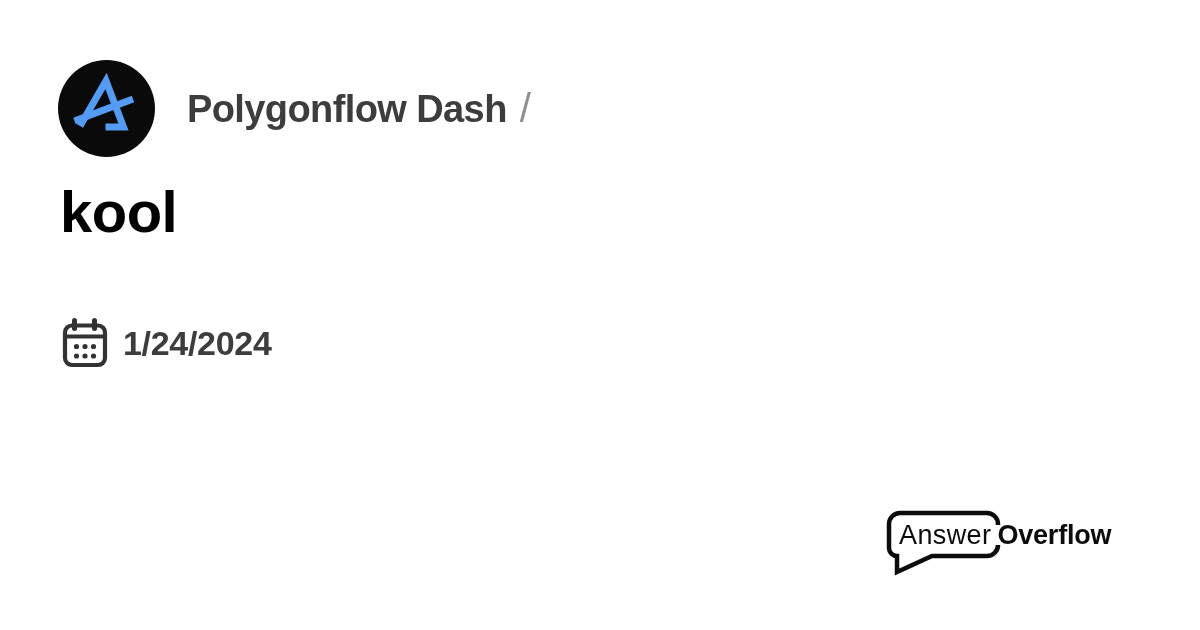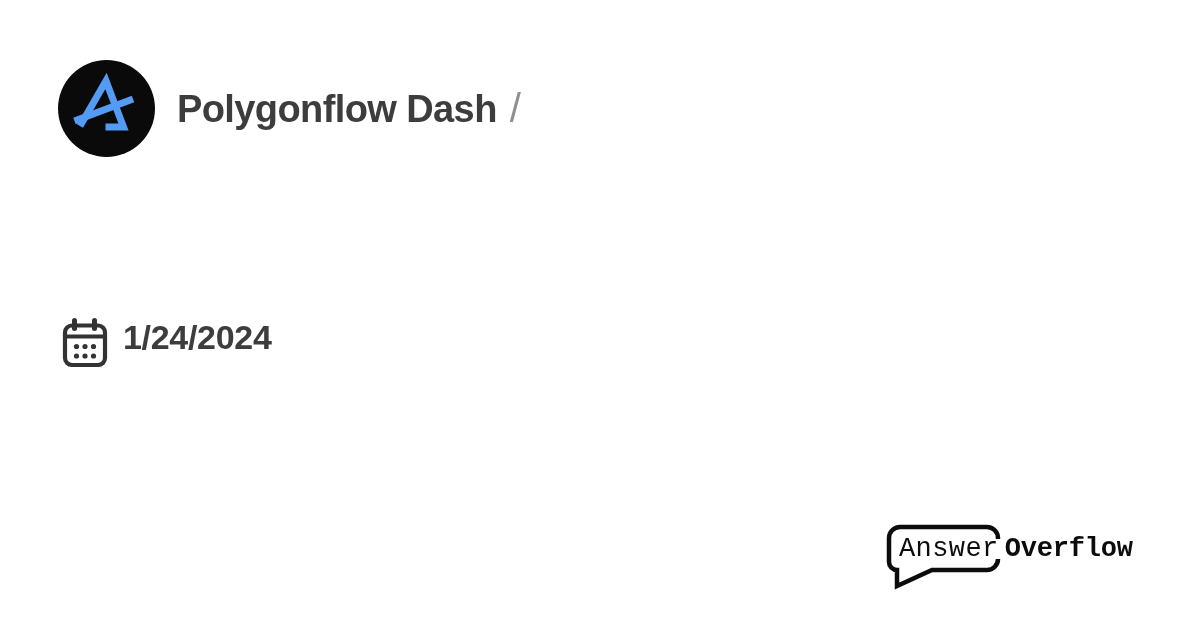--- a/index.html
+++ b/index.html
@@ -12,21 +12,21 @@
   }
   .card { position: absolute; inset: 0; }
 
   
   .header {
     position: absolute;
     left: 58px;
     top: 60px;
     display: flex;
     align-items: center;
-    gap: 22px;
+    gap: 32px;
   }
   .avatar { width: 97px; height: 97px; flex: 0 0 auto; }
   .avatar svg { display: block; }
   .header-text {
     font-size: 38px;
     font-weight: 700;
     letter-spacing: -0.6px;
     white-space: nowrap;
     display: flex;
     align-items: baseline;
@@ -47,39 +47,38 @@
     letter-spacing: -0.5px;
     line-height: 1.05;
   }
 
   
   .date-row {
     position: absolute;
     left: 62px;
     top: 318px;
     display: flex;
-    align-items: flex-start;
+    align-items: center;
     gap: 15px;
   }
   .calendar { width: 46px; height: 50px; }
   .calendar svg { display: block; }
   .date-text {
     font-size: 34px;
     font-weight: 700;
     letter-spacing: -0.3px;
   }
 
   
   .logo {
     position: absolute;
     left: 886px;
-    top: 524px;
+    top: 510px;
     width: 250px;
     height: 70px;
-    font-family: Liberation Mono, monospace;
   }
   .bubble {
     position: absolute;
     left: 0;
     top: 0;
   }
   .logo-text {
     position: absolute;
     left: 13px;
     top: 11px;
@@ -103,20 +102,21 @@
         <path d="M22 66 L48 21 L65.5 67 L47.5 67" fill="none" stroke-width="7" stroke-linecap="butt" stroke-linejoin="miter" stroke="#549bf6"></path>
         <path d="M16.5 61 L75 39" fill="none" stroke-width="7" stroke-linecap="butt" stroke="#549bf6"></path>
       </svg>
     </div>
     <div class="header-text" style="color: rgb(61, 61, 61);">
       <span>Polygonflow Dash</span>
       <span class="sep" style="color: rgb(143, 143, 143);">/</span>
     </div>
   </div>
 
+  <h1 class="title" style="color: rgb(0, 0, 0);">kool</h1>
 
   <div class="date-row">
     <div class="calendar">
       <svg width="46" height="50" viewBox="0 0 46 50">
         <line x1="12.5" y1="2.5" x2="12.5" y2="10.5" stroke-width="5" stroke-linecap="round" stroke="#333333"></line>
         <line x1="32.5" y1="2.5" x2="32.5" y2="10.5" stroke-width="5" stroke-linecap="round" stroke="#333333"></line>
         <rect x="3" y="7.5" width="40" height="39.5" rx="7" fill="none" stroke-width="4.2" stroke="#333333"></rect>
         <line x1="3" y1="18.5" x2="43" y2="18.5" stroke-width="4" stroke="#333333"></line>
         <g fill="#333333">
           <circle cx="14.5" cy="28.5" r="2.6"></circle>

